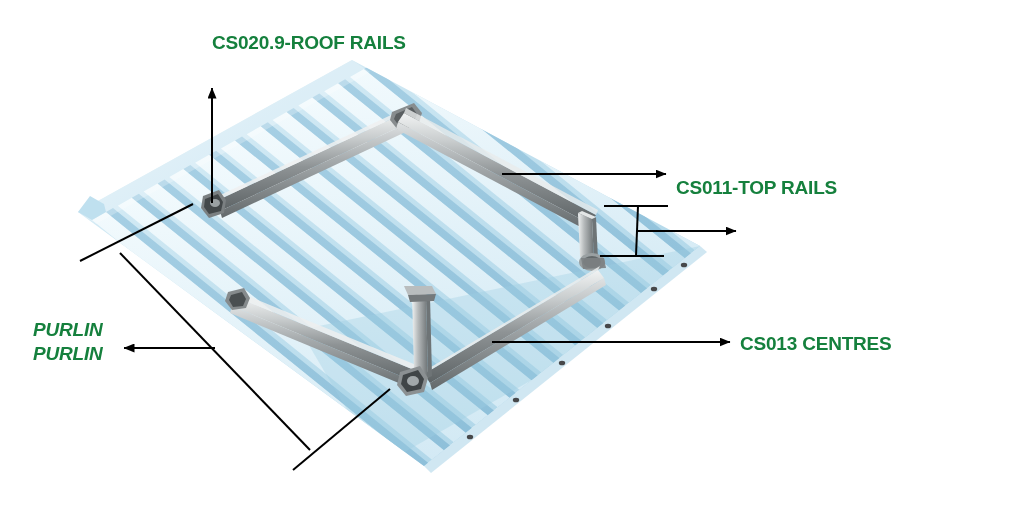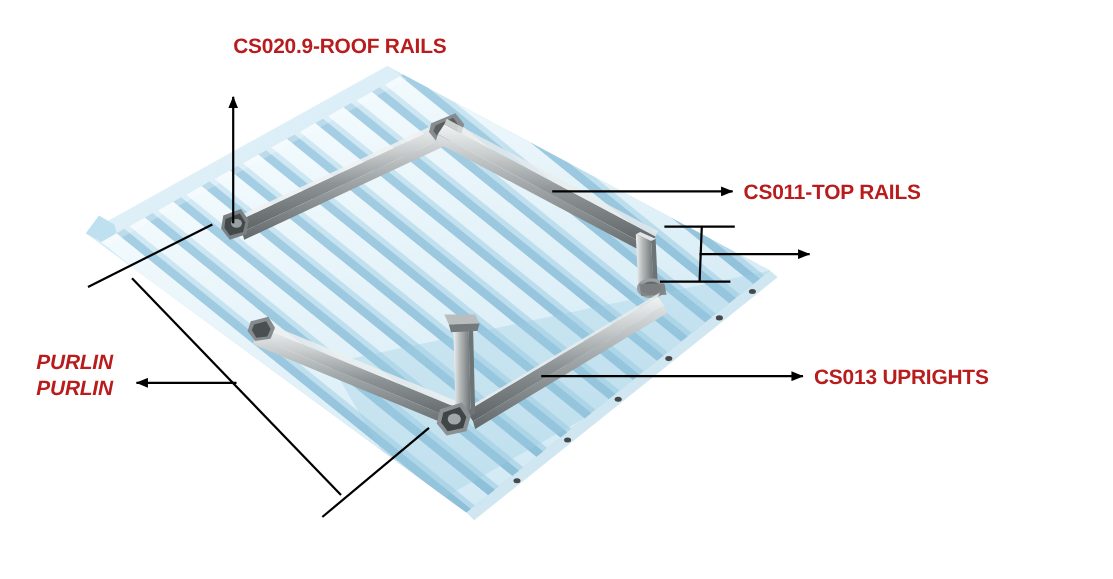--- a/index.html
+++ b/index.html
@@ -24,26 +24,26 @@
     top: 0;
     width: 1012px;
     height: 526px;
   }
   .callout-label {
     position: absolute;
     font-family: "Liberation Sans", sans-serif;
     font-weight: bold;
     font-size: 19px;
     letter-spacing: -0.2px;
-    color: #b91c1c;
+    color: #15803d;
     white-space: pre;
     line-height: 1.28;
   }
   #label-roof-rails { left: 212px; top: 31px; }
-  #label-top-rails  { left: 676px; top: 164px; }
+  #label-top-rails  { left: 676px; top: 176px; }
   #label-height-adj { left: 746px; top: 219px; }
   #label-uprights   { left: 740px; top: 332px; }
   #label-purlin     { left: 33px;  top: 318px; font-style: italic; }
 </style>
 </head>
 <body>
 
 <div id="stage">
 
   <svg id="diagram-svg" viewBox="0 0 1012 526">
@@ -277,17 +277,17 @@
         <line x1="215" y1="348" x2="124" y2="348" marker-end="url(#arrowSolidLeft)"></line>
       </g>
     </g>
   </svg>
 
   <div class="callout-label" id="label-roof-rails">CS020.9-ROOF RAILS</div>
 
   <div class="callout-label" id="label-top-rails">CS011-TOP RAILS</div>
 
 
-  <div class="callout-label" id="label-uprights">CS013 UPRIGHTS</div>
+  <div class="callout-label" id="label-uprights">CS013 CENTRES</div>
 
   <div class="callout-label" id="label-purlin"><span>PURLIN</span><br><span>PURLIN</span></div>
 
 </div>
 
 </body></html>

